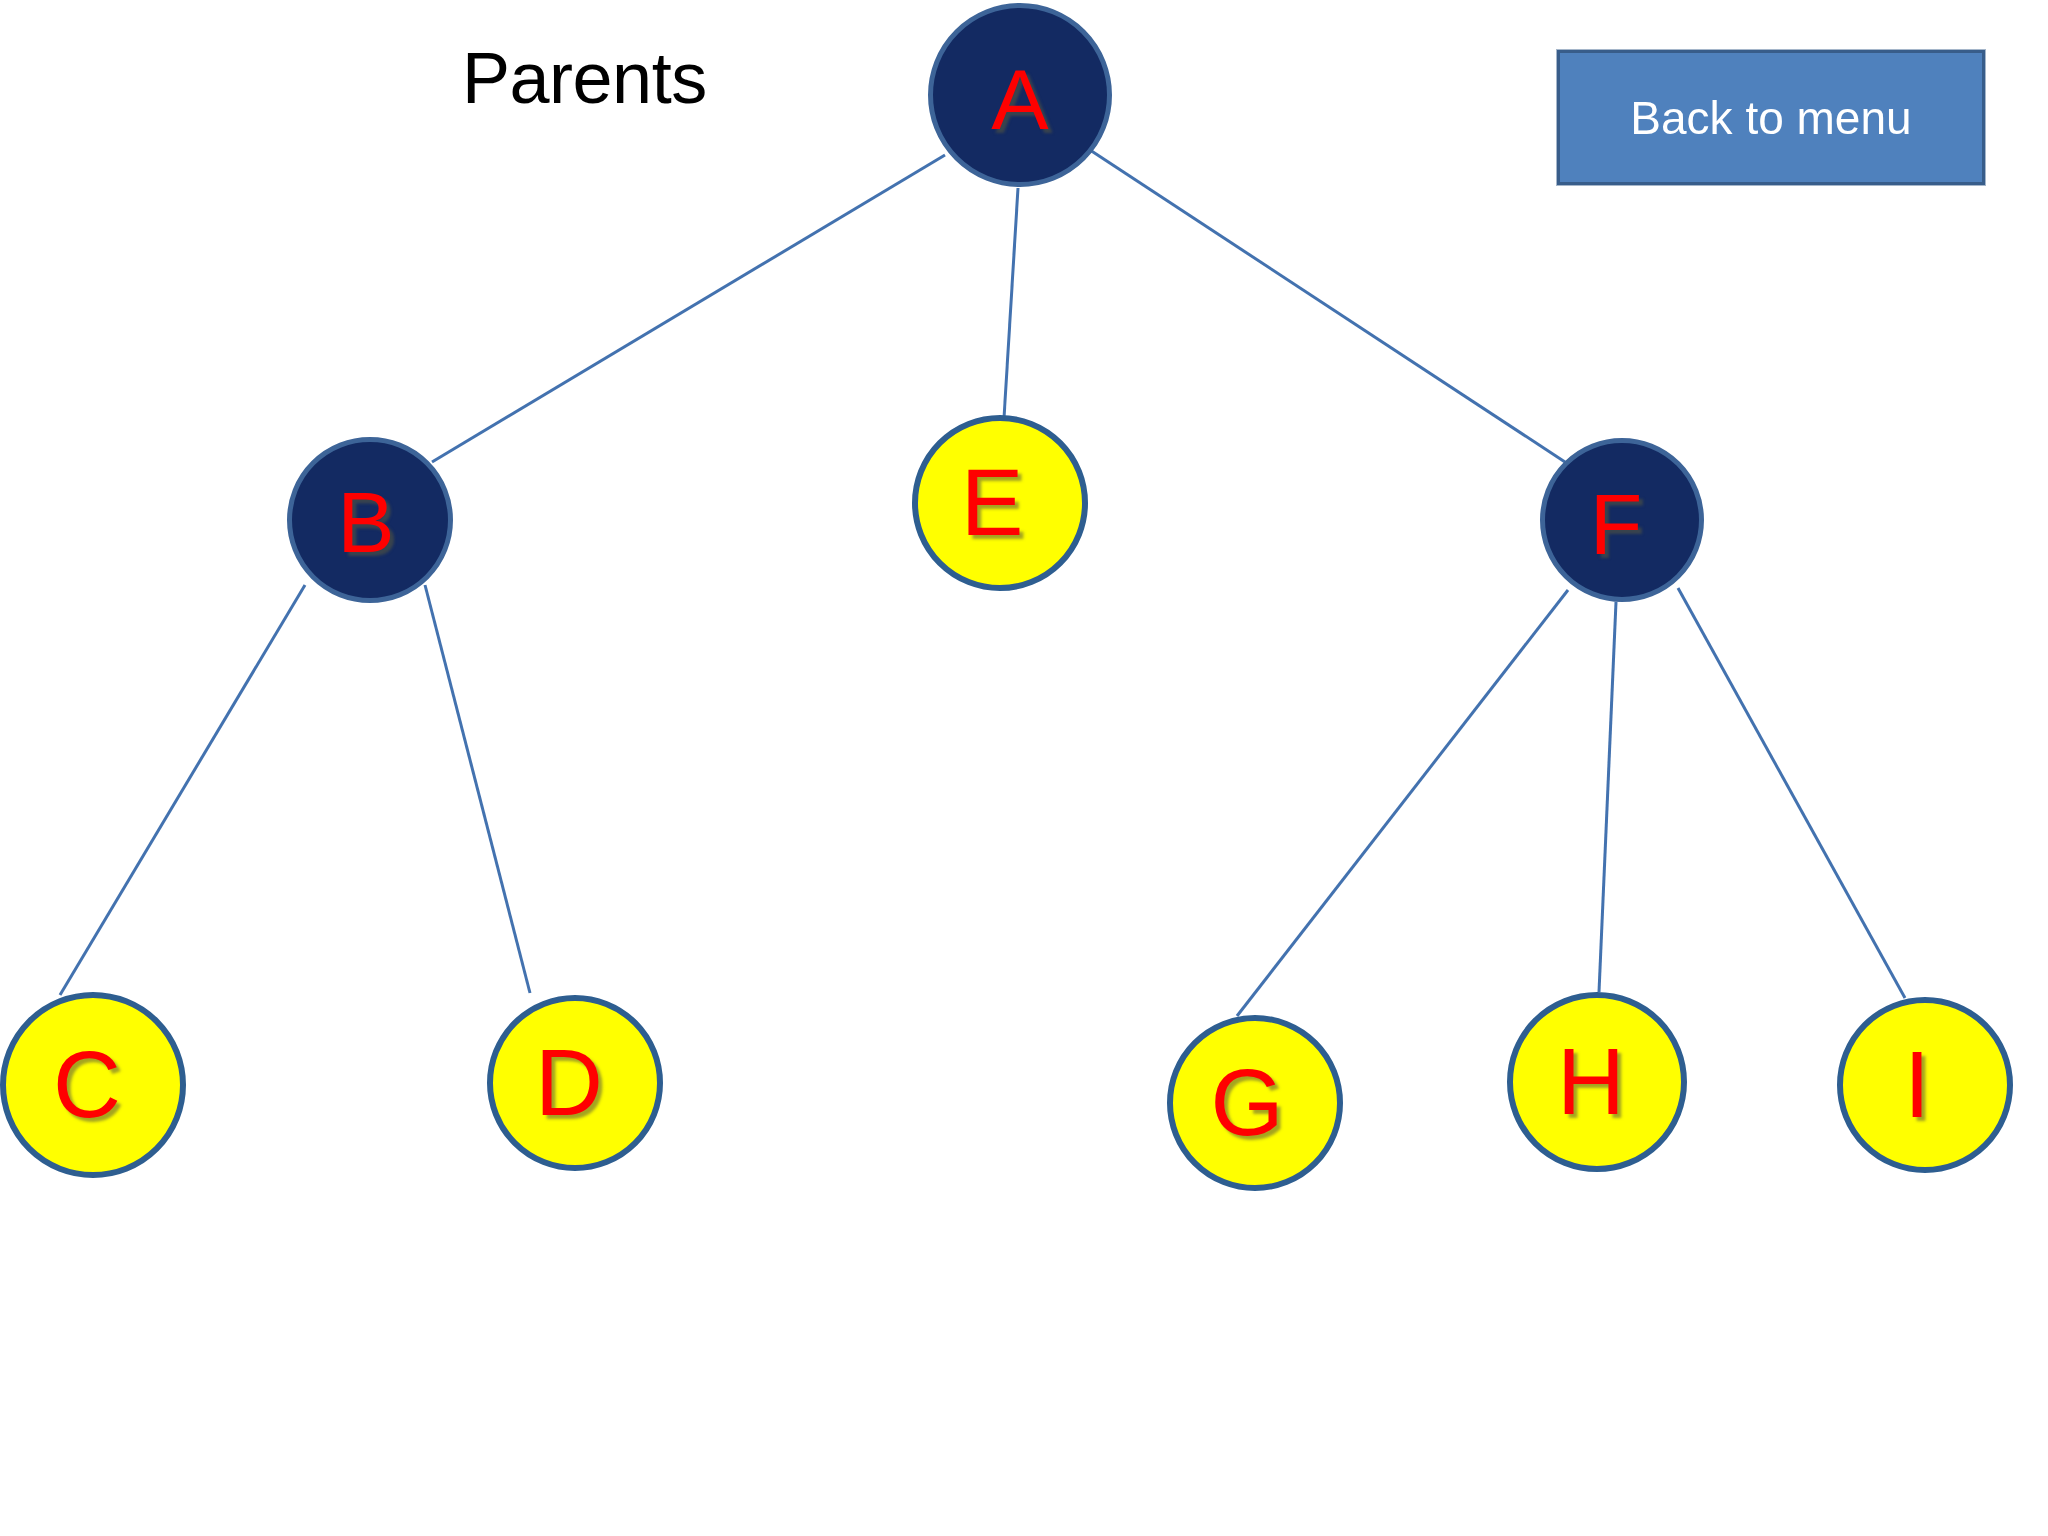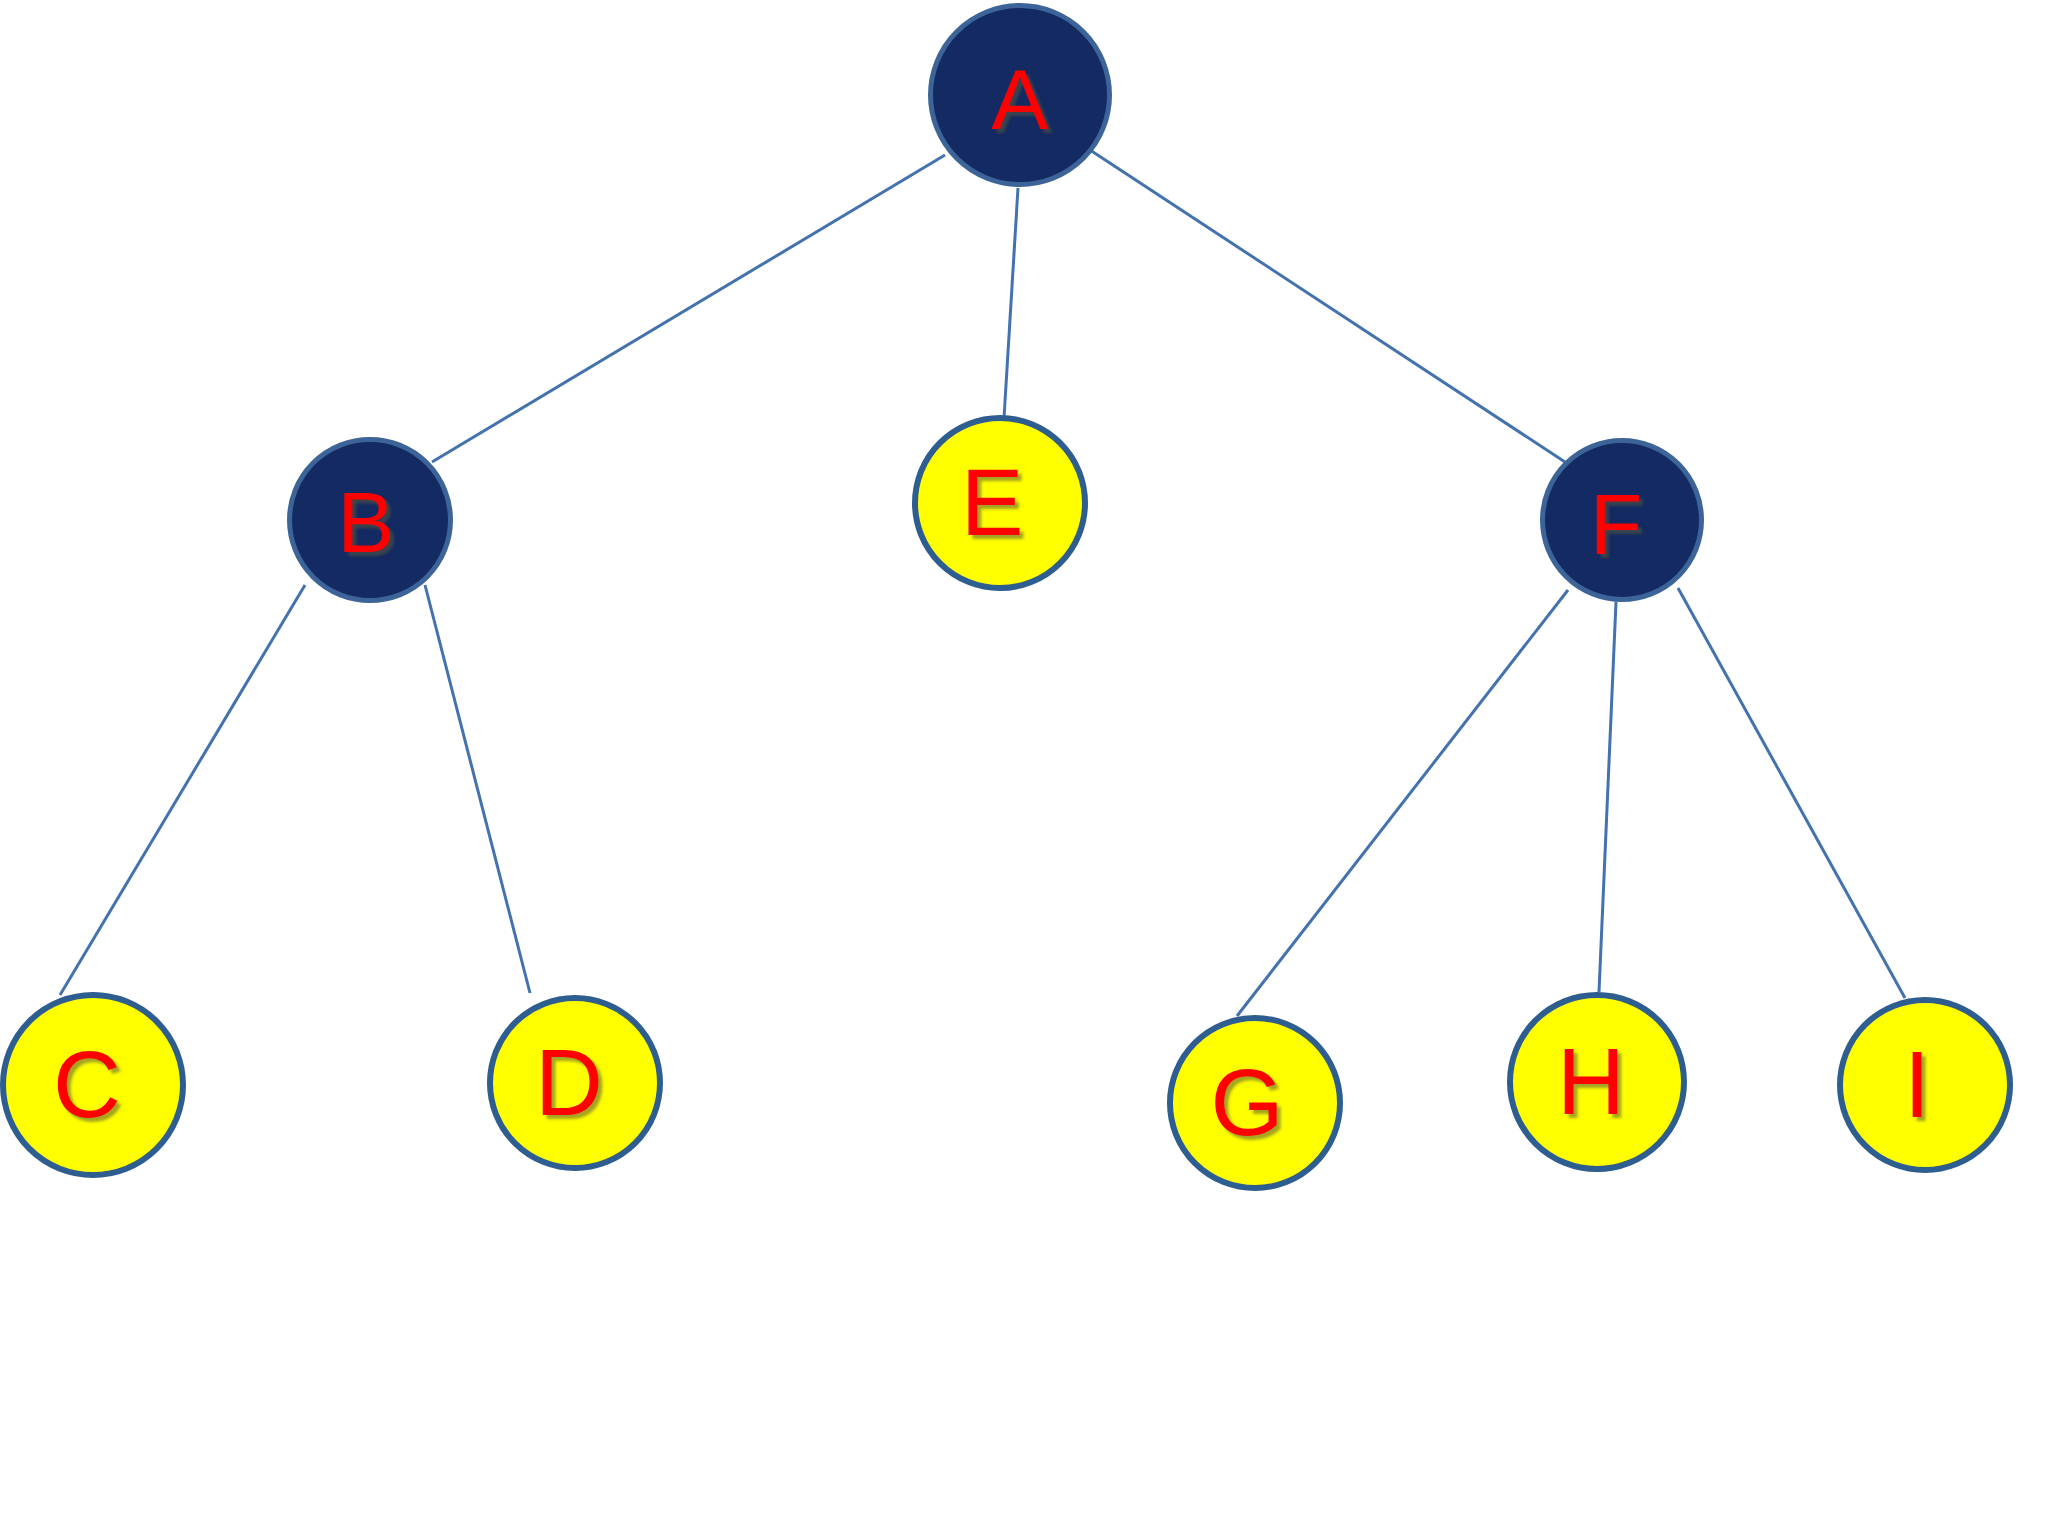--- a/index.html
+++ b/index.html
@@ -96,21 +96,25 @@
       <line x1="945" y1="155" x2="432" y2="462" stroke="#4372AF" stroke-width="3"></line>
       <line x1="1018" y1="188" x2="1004" y2="418" stroke="#4372AF" stroke-width="3"></line>
       <line x1="1090" y1="150" x2="1565" y2="462" stroke="#4372AF" stroke-width="3"></line>
       <line x1="305" y1="585" x2="60" y2="995" stroke="#4372AF" stroke-width="3"></line>
       <line x1="425" y1="585" x2="530" y2="993" stroke="#4372AF" stroke-width="3"></line>
       <line x1="1568" y1="590" x2="1237" y2="1016" stroke="#4372AF" stroke-width="3"></line>
       <line x1="1616" y1="602" x2="1599" y2="992" stroke="#4372AF" stroke-width="3"></line>
       <line x1="1678" y1="588" x2="1905" y2="998" stroke="#4372AF" stroke-width="3"></line>
     </svg>
 
+  <div class="title">Parents</div>
 
+  <div class="menu-btn">
+    <span>Back to menu</span>
+  </div>
 
   <div id="nodes">
       <div class="node navy" style="left: 928px; top: 3px; width: 184px; height: 184px;">
         <span class="node-label" style="left: 0px; top: 4px;">A</span>
       </div>
       <div class="node navy" style="left: 287px; top: 437px; width: 166px; height: 166px;">
         <span class="node-label" style="left: -4px; top: 2px;">B</span>
       </div>
       <div class="node yellow" style="left: 912px; top: 415px; width: 176px; height: 176px;">
         <span class="node-label" style="left: -8px; top: 0px;">E</span>

